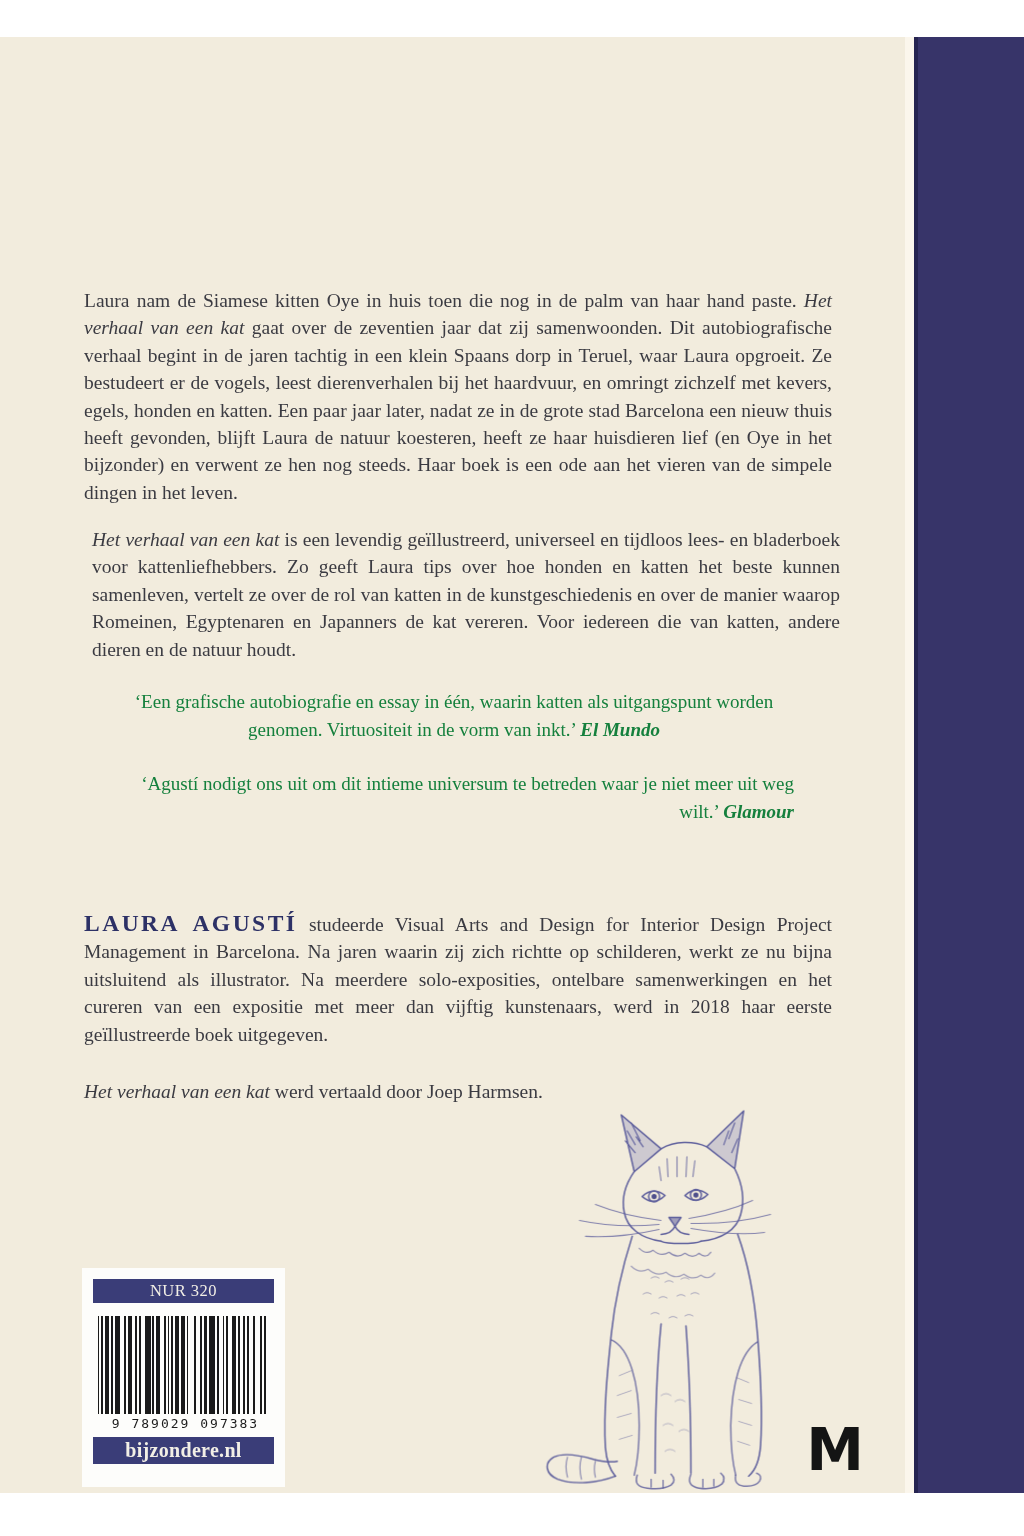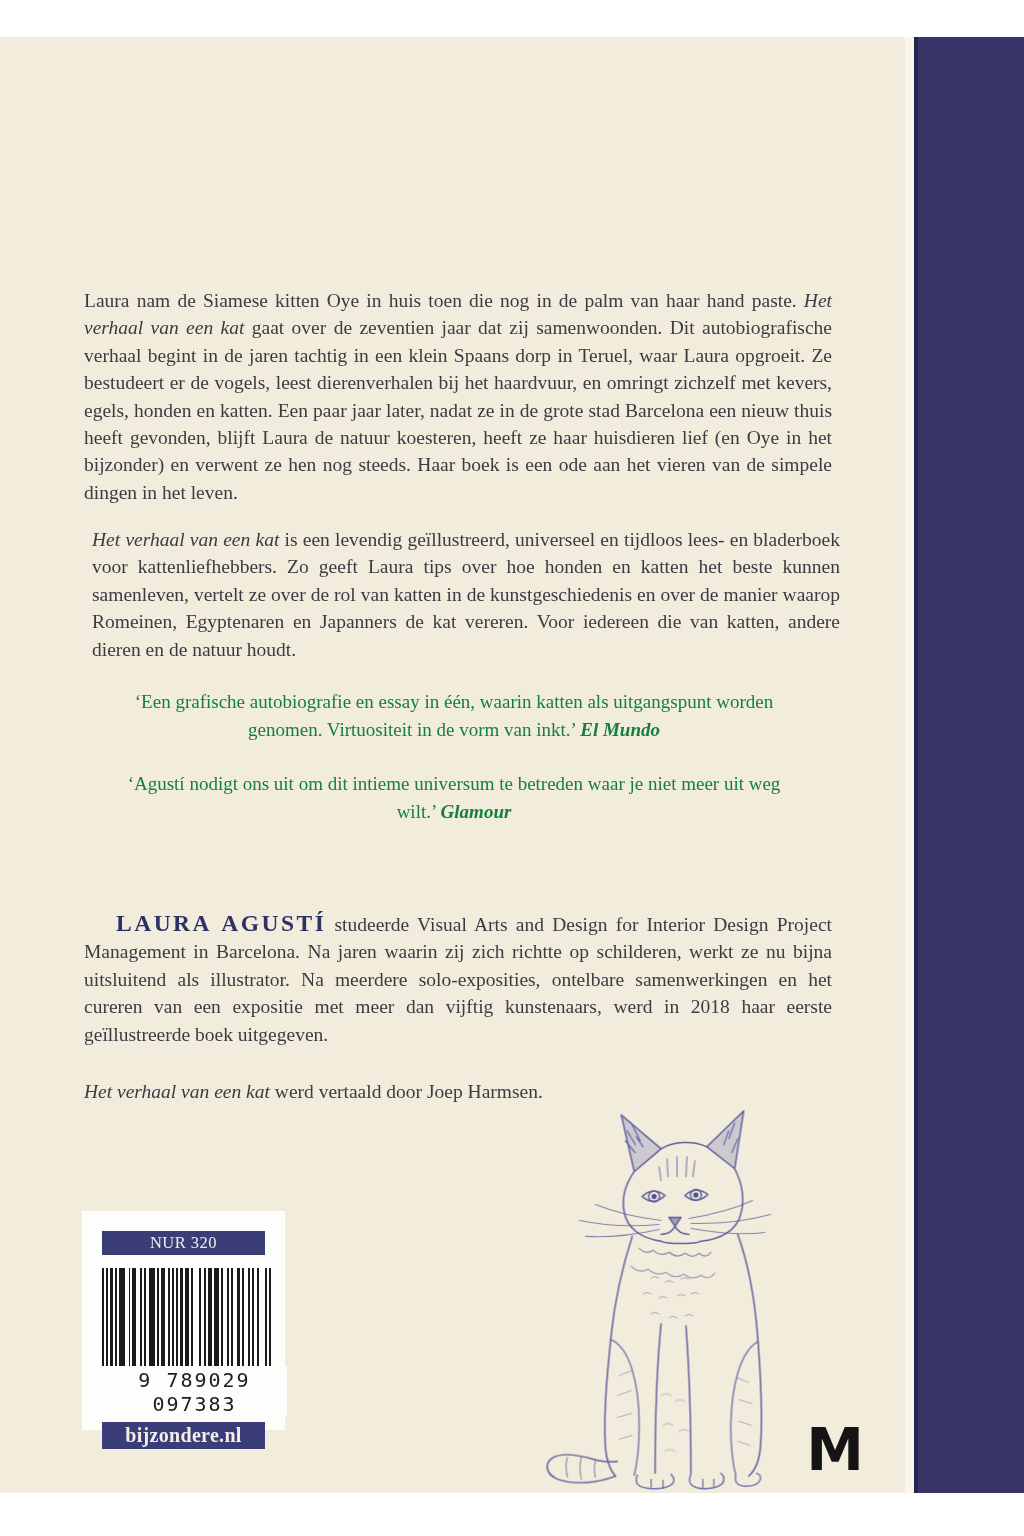--- a/index.html
+++ b/index.html
@@ -29,53 +29,53 @@
     position:absolute;left:84px;width:748px;margin:0;
     font-size:19.5px;line-height:27.4px;color:#3b3b42;text-align:justify;
   }
   .p1{top:250px;}
   .p2{top:489px;margin-left:8px;}
   .quote{
     position:absolute;left:114px;width:680px;margin:0;
     font-size:19px;line-height:28px;color:#15803d;text-align:center;
   }
   .q1{top:651px;}
-  .q2{top:733px;}
+  .q2{top:733px;text-align:right;}
   .bio{top:874px;}
   .author-name{
-    font-size:23.5px;letter-spacing:2.5px;color:#2d3166;font-weight:bold;line-height:1;margin-left:32px;
+    font-size:23.5px;letter-spacing:2.5px;color:#2d3166;font-weight:bold;line-height:1;
   }
   .translator{top:1041px;}
   .cat{position:absolute;left:538px;top:1060px;}
   .mlogo{
     position:absolute;left:800px;top:1384px;width:70px;
     font-family:"DejaVu Sans", sans-serif;font-weight:600;
     font-size:58px;color:#141414;text-align:center;line-height:1;
   }
   .barcode-box{
-    position:absolute;left:82px;top:1174px;width:203px;height:219px;
-    background:#fdfdfb;box-sizing:border-box;padding:20px;
+    position:absolute;left:82px;top:1231px;width:203px;height:219px;
+    background:#fdfdfb;box-sizing:border-box;padding:11px;
   }
   .bc-band{
     width:100%;background:#3a3d78;color:#f2efe6;text-align:center;
     font-family:"Liberation Serif", serif;
   }
   .bc-band.top{height:24px;line-height:24px;font-size:16.5px;letter-spacing:0.5px;}
   .bc-band.bottom{height:27px;line-height:27px;font-size:20px;font-weight:600;letter-spacing:0.3px;}
   .bc-bars{
     margin:13px auto 0 auto;width:172px;height:112px;
     display:flex;align-items:stretch;overflow:hidden;
   }
   .bc-bar{background:#1a1a1a;flex:none;}
   .bc-space{background:transparent;flex:none;}
   .bc-digits{
     position:relative;margin:-14px auto 6px auto;width:185px;
     background:#fdfdfb;text-align:center;
     font-family:"DejaVu Sans Mono", monospace;
-    font-size:20px;letter-spacing:2px;color:#1c1c1c;padding-top:2px;
+    font-size:13px;letter-spacing:2px;color:#1c1c1c;padding-top:2px;
   }
 </style>
 </head>
 <body>
 
 <div class="page">
 
   <div class="cover">
 
 

